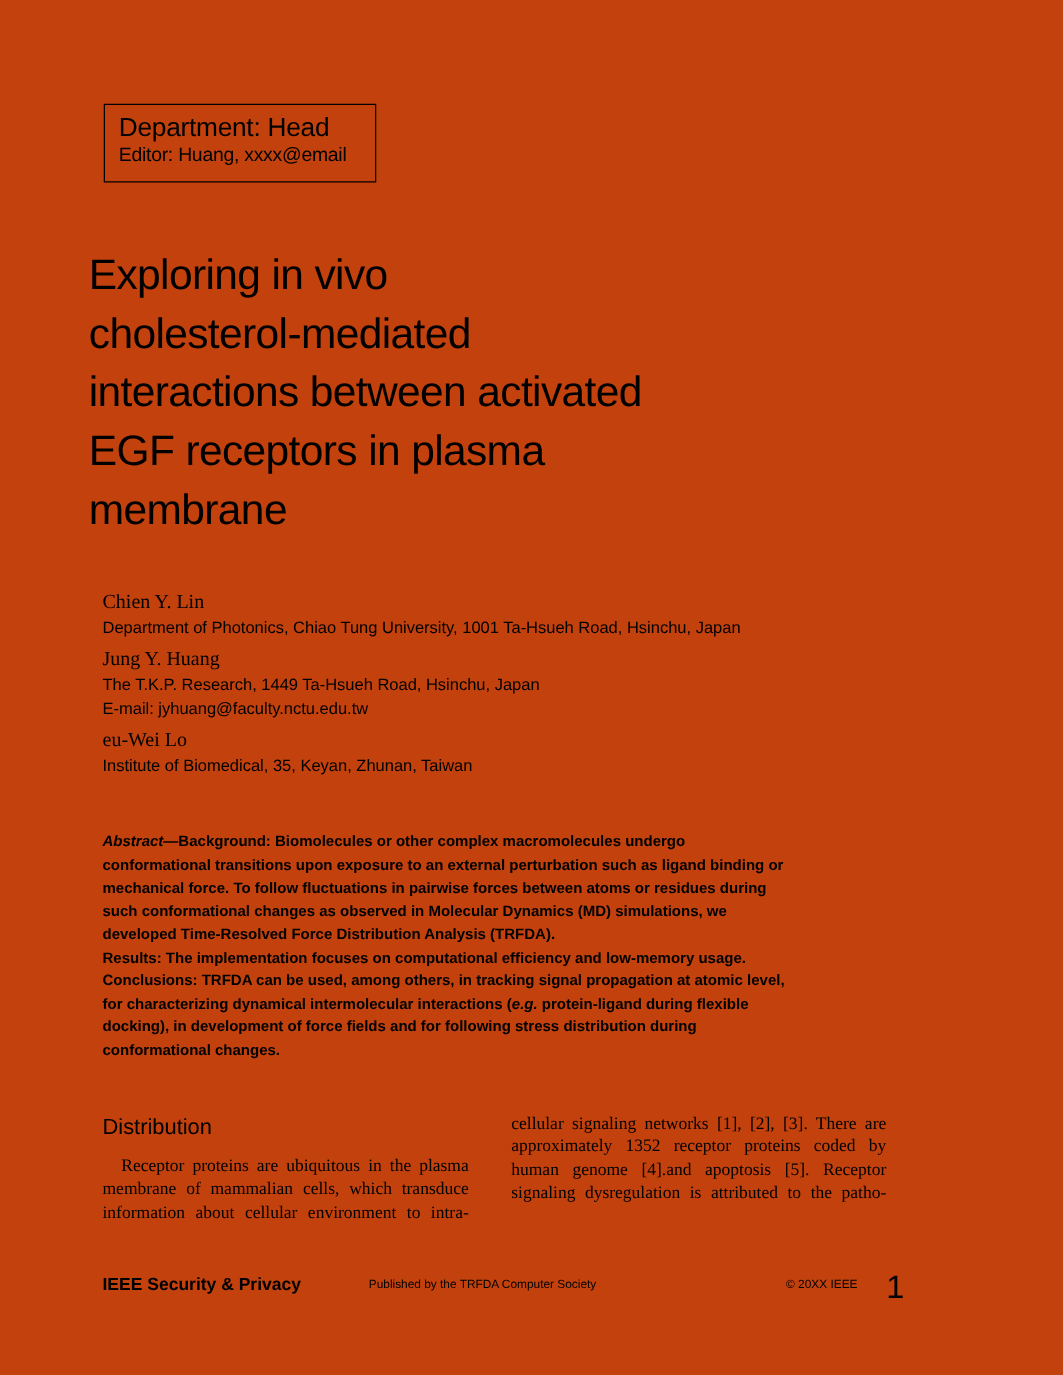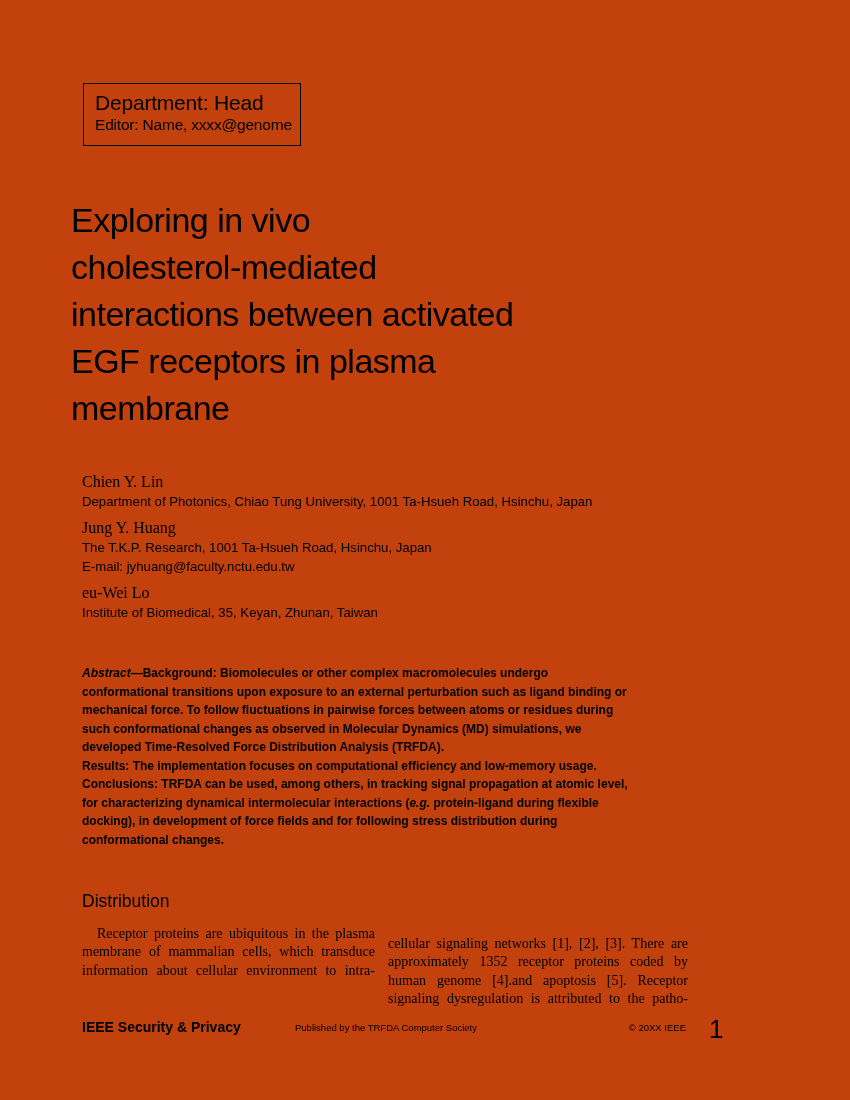--- a/index.html
+++ b/index.html
@@ -47,21 +47,21 @@
   .abstract{
     position:absolute;left:82px;top:664px;width:620px;
     font-size:12px;line-height:18.5px;
     font-weight:bold;
   }
   .abstract .abs-label{font-style:italic;}
   .abstract .abs-italic{font-style:italic;}
 
   
   .col-left{position:absolute;left:82px;top:891px;width:293px;}
-  .col-right{position:absolute;left:388px;top:891px;width:300px;margin-top:44px;}
+  .col-right{position:absolute;left:409px;top:891px;width:300px;}
   .section-heading{font-size:17.5px;line-height:21px;font-weight:400;}
   .body-par{
     font-family:"Liberation Serif",serif;
     font-size:14px;line-height:18.4px;
     text-align:justify;
     text-align-last:justify;
     white-space:pre-line;
   }
   .col-left .body-par{margin-top:13px;text-indent:15px;}
 
@@ -71,37 +71,37 @@
   .footer-right{position:absolute;left:82px;top:1022px;width:604px;text-align:right;font-size:9.5px;line-height:11px;}
   .page-number{position:absolute;left:709px;top:1016px;font-size:26px;line-height:26px;}
 </style>
 </head>
 <body>
 
 <div class="page">
 
   <div class="dept-box">
     <div class="dept-line1">Department: Head</div>
-    <div class="dept-line2">Editor: Name, xxxx@genome</div>
+    <div class="dept-line2">Editor: Huang, xxxx@email</div>
   </div>
 
   <div class="article-title pre">Exploring in vivo
 cholesterol-mediated
 interactions between activated
 EGF receptors in plasma
 membrane</div>
 
   <div class="authors">
     <div class="author-entry">
       <div class="author-name">Chien Y. Lin</div>
       <div class="author-line">Department of Photonics, Chiao Tung University, 1001 Ta-Hsueh Road, Hsinchu, Japan</div>
     </div>
     <div class="author-entry">
       <div class="author-name">Jung Y. Huang</div>
-      <div class="author-line">The T.K.P. Research, 1001 Ta-Hsueh Road, Hsinchu, Japan</div>
+      <div class="author-line">The T.K.P. Research, 1449 Ta-Hsueh Road, Hsinchu, Japan</div>
       <div class="author-line">E-mail: jyhuang@faculty.nctu.edu.tw</div>
     </div>
     <div class="author-entry">
       <div class="author-name">eu-Wei Lo</div>
       <div class="author-line">Institute of Biomedical, 35, Keyan, Zhunan, Taiwan</div>
     </div>
   </div>
 
   <div class="abstract pre"><span class="abs-label">Abstract</span><span>—Background: Biomolecules or other complex macromolecules undergo
 conformational transitions upon exposure to an external perturbation such as ligand binding or

